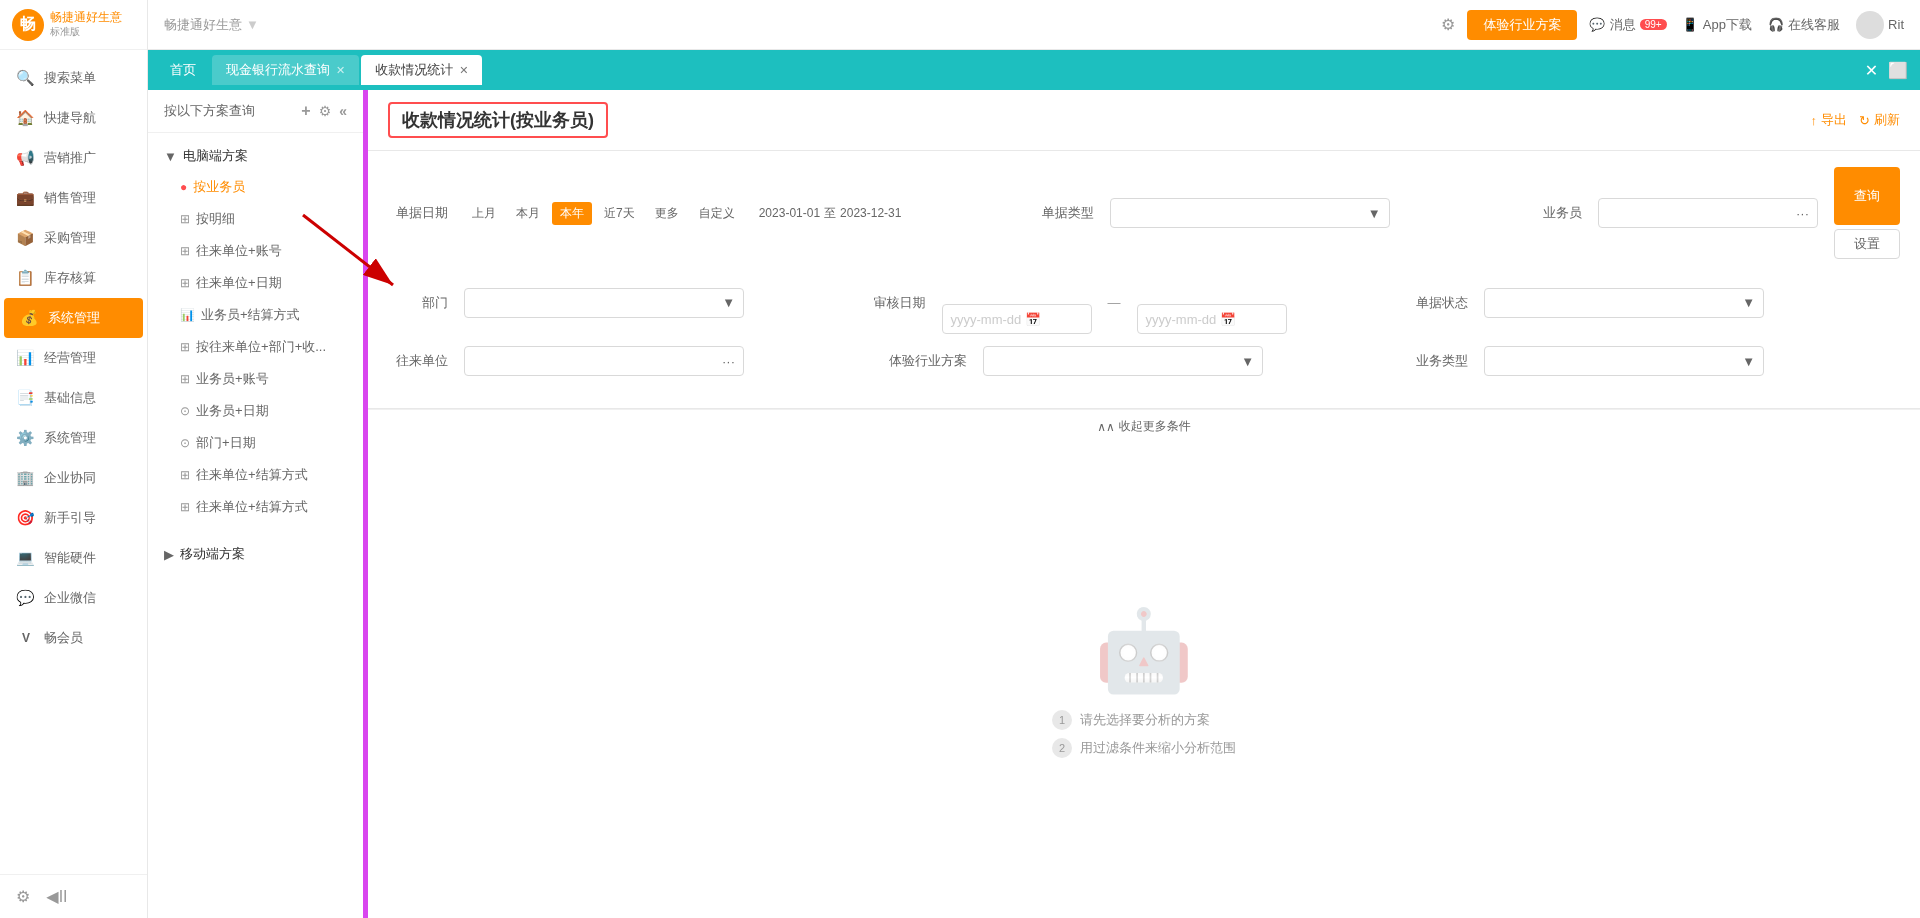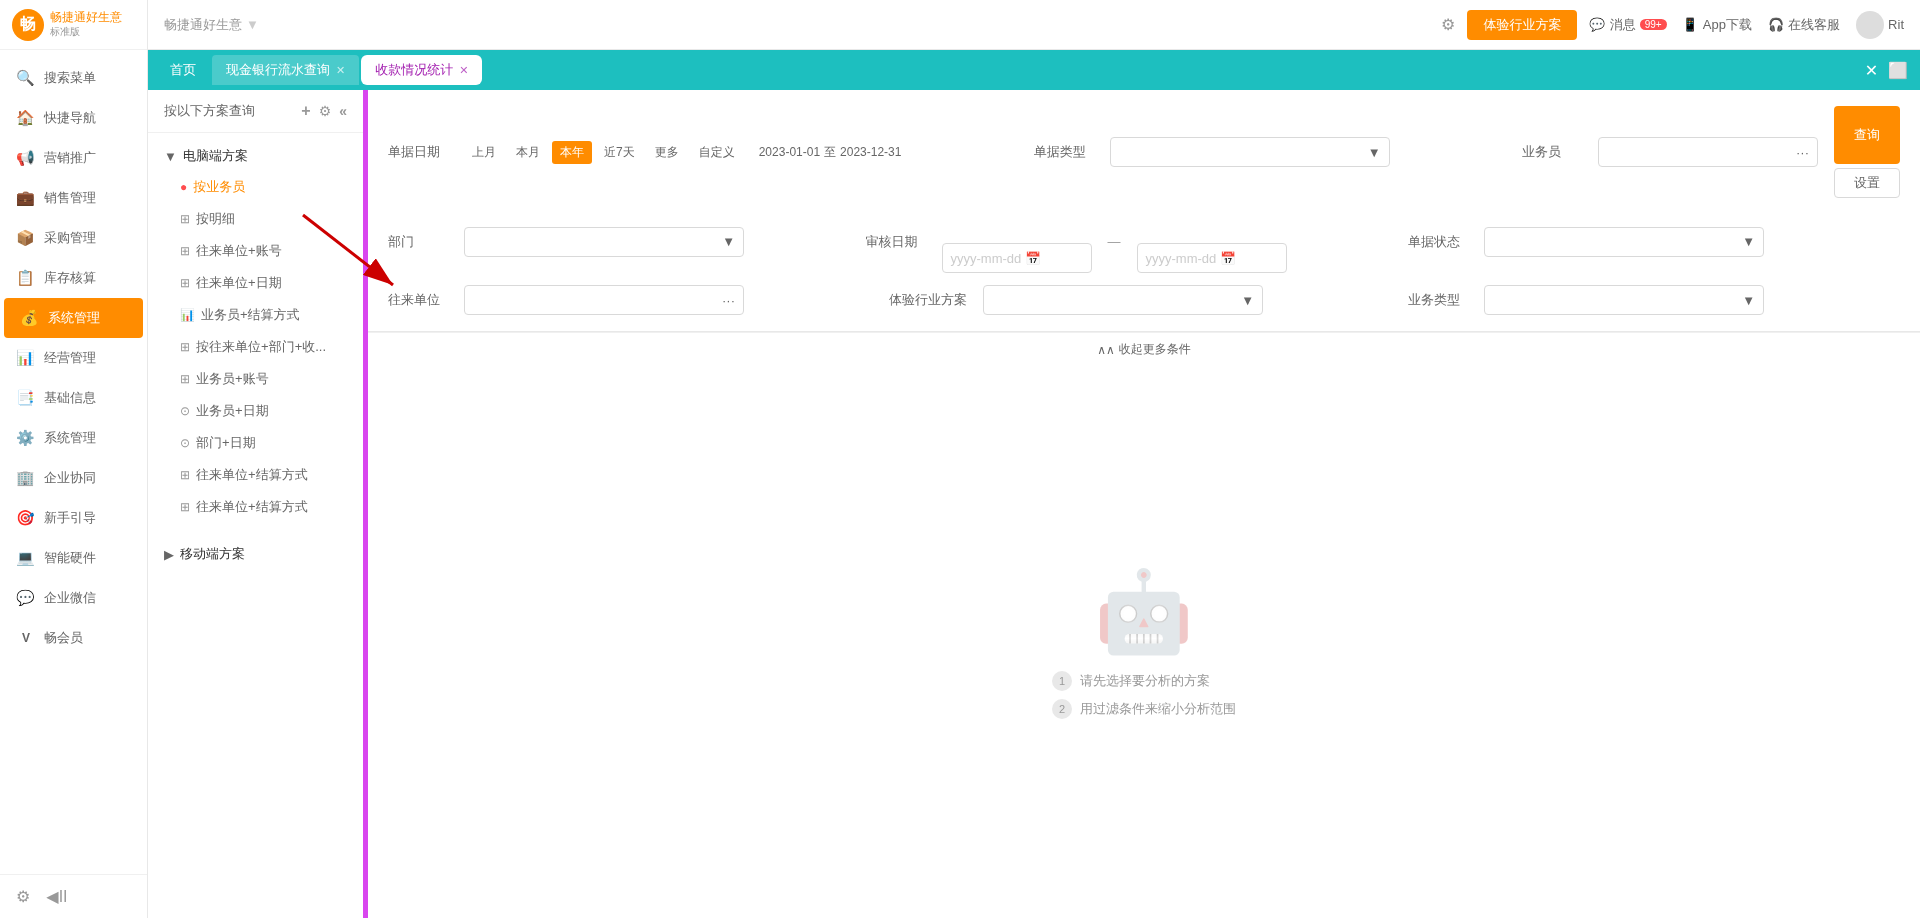--- a/index.html
+++ b/index.html
@@ -25,21 +25,21 @@
     .topbar { height: 50px; background: #fff; display: flex; align-items: center; padding: 0 16px; border-bottom: 1px solid #e8e8e8; gap: 12px; }
     .topbar-breadcrumb { display: flex; align-items: center; gap: 4px; color: #999; font-size: 13px; flex: 1; }
     .topbar-actions { display: flex; align-items: center; gap: 16px; }
     .topbar-action { display: flex; align-items: center; gap: 4px; cursor: pointer; color: #666; font-size: 13px; }
     .badge { background: #ff4d4f; color: white; border-radius: 10px; font-size: 10px; padding: 0 5px; min-width: 18px; text-align: left; }
     .user-avatar { width: 28px; height: 28px; background: #ddd; border-radius: 50%; }
 
     
     .tabbar { height: 40px; background: #1dbfbf; display: flex; align-items: center; padding: 0 8px; gap: 2px; }
     .tab { display: flex; align-items: center; padding: 6px 14px; cursor: pointer; color: rgba(255,255,255,0.8); font-size: 13px; border-radius: 4px 4px 0 0; gap: 6px; }
-    .tab.active { background: #fff; color: #a21caf; border-radius: 6px; }
+    .tab.active { background: #fff; color: #404040; }
     .tab-close { font-size: 11px; opacity: 0.7; }
     .tab-home { color: white; padding: 6px 14px; }
 
     
     .page-area { flex: 1; display: flex; overflow: hidden; }
 
     
     .left-panel { width: 220px; background: #fff; border-right: 5px solid #d946ef; display: flex; flex-direction: column; flex-shrink: 0; overflow-y: auto; }
     .left-panel-header { display: flex; align-items: center; padding: 12px 16px; border-bottom: 1px solid #f0f0f0; gap: 8px; }
     .left-panel-title { flex: 1; font-size: 13px; color: #666; }
@@ -58,22 +58,22 @@
     
     .page-header { background: #fff; padding: 12px 20px; display: flex; align-items: center; justify-content: space-between; border-bottom: 1px solid #e8e8e8; }
     .page-title-box { border: 2px solid #ff4d4f; padding: 4px 12px; border-radius: 4px; }
     .page-title { font-size: 18px; font-weight: bold; color: #333; }
     .page-header-actions { display: flex; gap: 12px; }
     .header-action-btn { display: flex; align-items: center; gap: 4px; color: #ff8c00; cursor: pointer; font-size: 13px; }
 
     
     .filter-area { background: #fff; padding: 16px 20px; border-bottom: 1px solid #e8e8e8; }
     .filter-row { display: flex; align-items: center; gap: 16px; margin-bottom: 12px; flex-wrap: wrap; }
-    .filter-row:last-child { margin-bottom: 0; }
-    .filter-label { color: #666; font-size: 13px; min-width: 60px; }
+    .filter-row:last-child { margin-bottom: 16px; }
+    .filter-label { color: #666; font-size: 13px; min-width: 60px; text-align: right; }
     .date-tabs { display: flex; gap: 4px; }
     .date-tab { padding: 3px 8px; cursor: pointer; color: #666; font-size: 12px; border-radius: 3px; }
     .date-tab.active { background: #ff8c00; color: white; }
     .date-range { display: flex; align-items: center; gap: 4px; color: #666; font-size: 12px; }
     .filter-select { height: 30px; border: 1px solid #d9d9d9; border-radius: 4px; padding: 0 8px; color: #666; font-size: 13px; display: flex; align-items: center; justify-content: space-between; cursor: pointer; background: white; min-width: 200px; }
     .filter-select-wide { min-width: 300px; flex: 1; }
     .filter-input { height: 30px; border: 1px solid #d9d9d9; border-radius: 4px; padding: 0 8px; color: #999; font-size: 13px; display: flex; align-items: center; background: white; min-width: 150px; margin-top: 33px; }
     .filter-dash { color: #999; }
 
     
@@ -286,20 +286,35 @@
         <div class="scheme-section">
           <div class="scheme-section-title">
             <span style="color:#666;">▶</span>
             <span>移动端方案</span>
           </div>
         </div>
       </div>
 
       <div class="content-area">
 
+        <div class="page-header">
+          <div class="page-title-box">
+            <span class="page-title">收款情况统计(按业务员)</span>
+          </div>
+          <div class="page-header-actions">
+            <div class="header-action-btn">
+              <span>↑</span>
+              <span>导出</span>
+            </div>
+            <div class="header-action-btn">
+              <span>↻</span>
+              <span>刷新</span>
+            </div>
+          </div>
+        </div>
 
         <div class="filter-area">
 
           <div class="filter-row">
             <span class="filter-label">单据日期</span>
             <div class="date-tabs">
               <span class="date-tab">上月</span>
               <span class="date-tab">本月</span>
               <span class="date-tab active">本年</span>
               <span class="date-tab">近7天</span>

